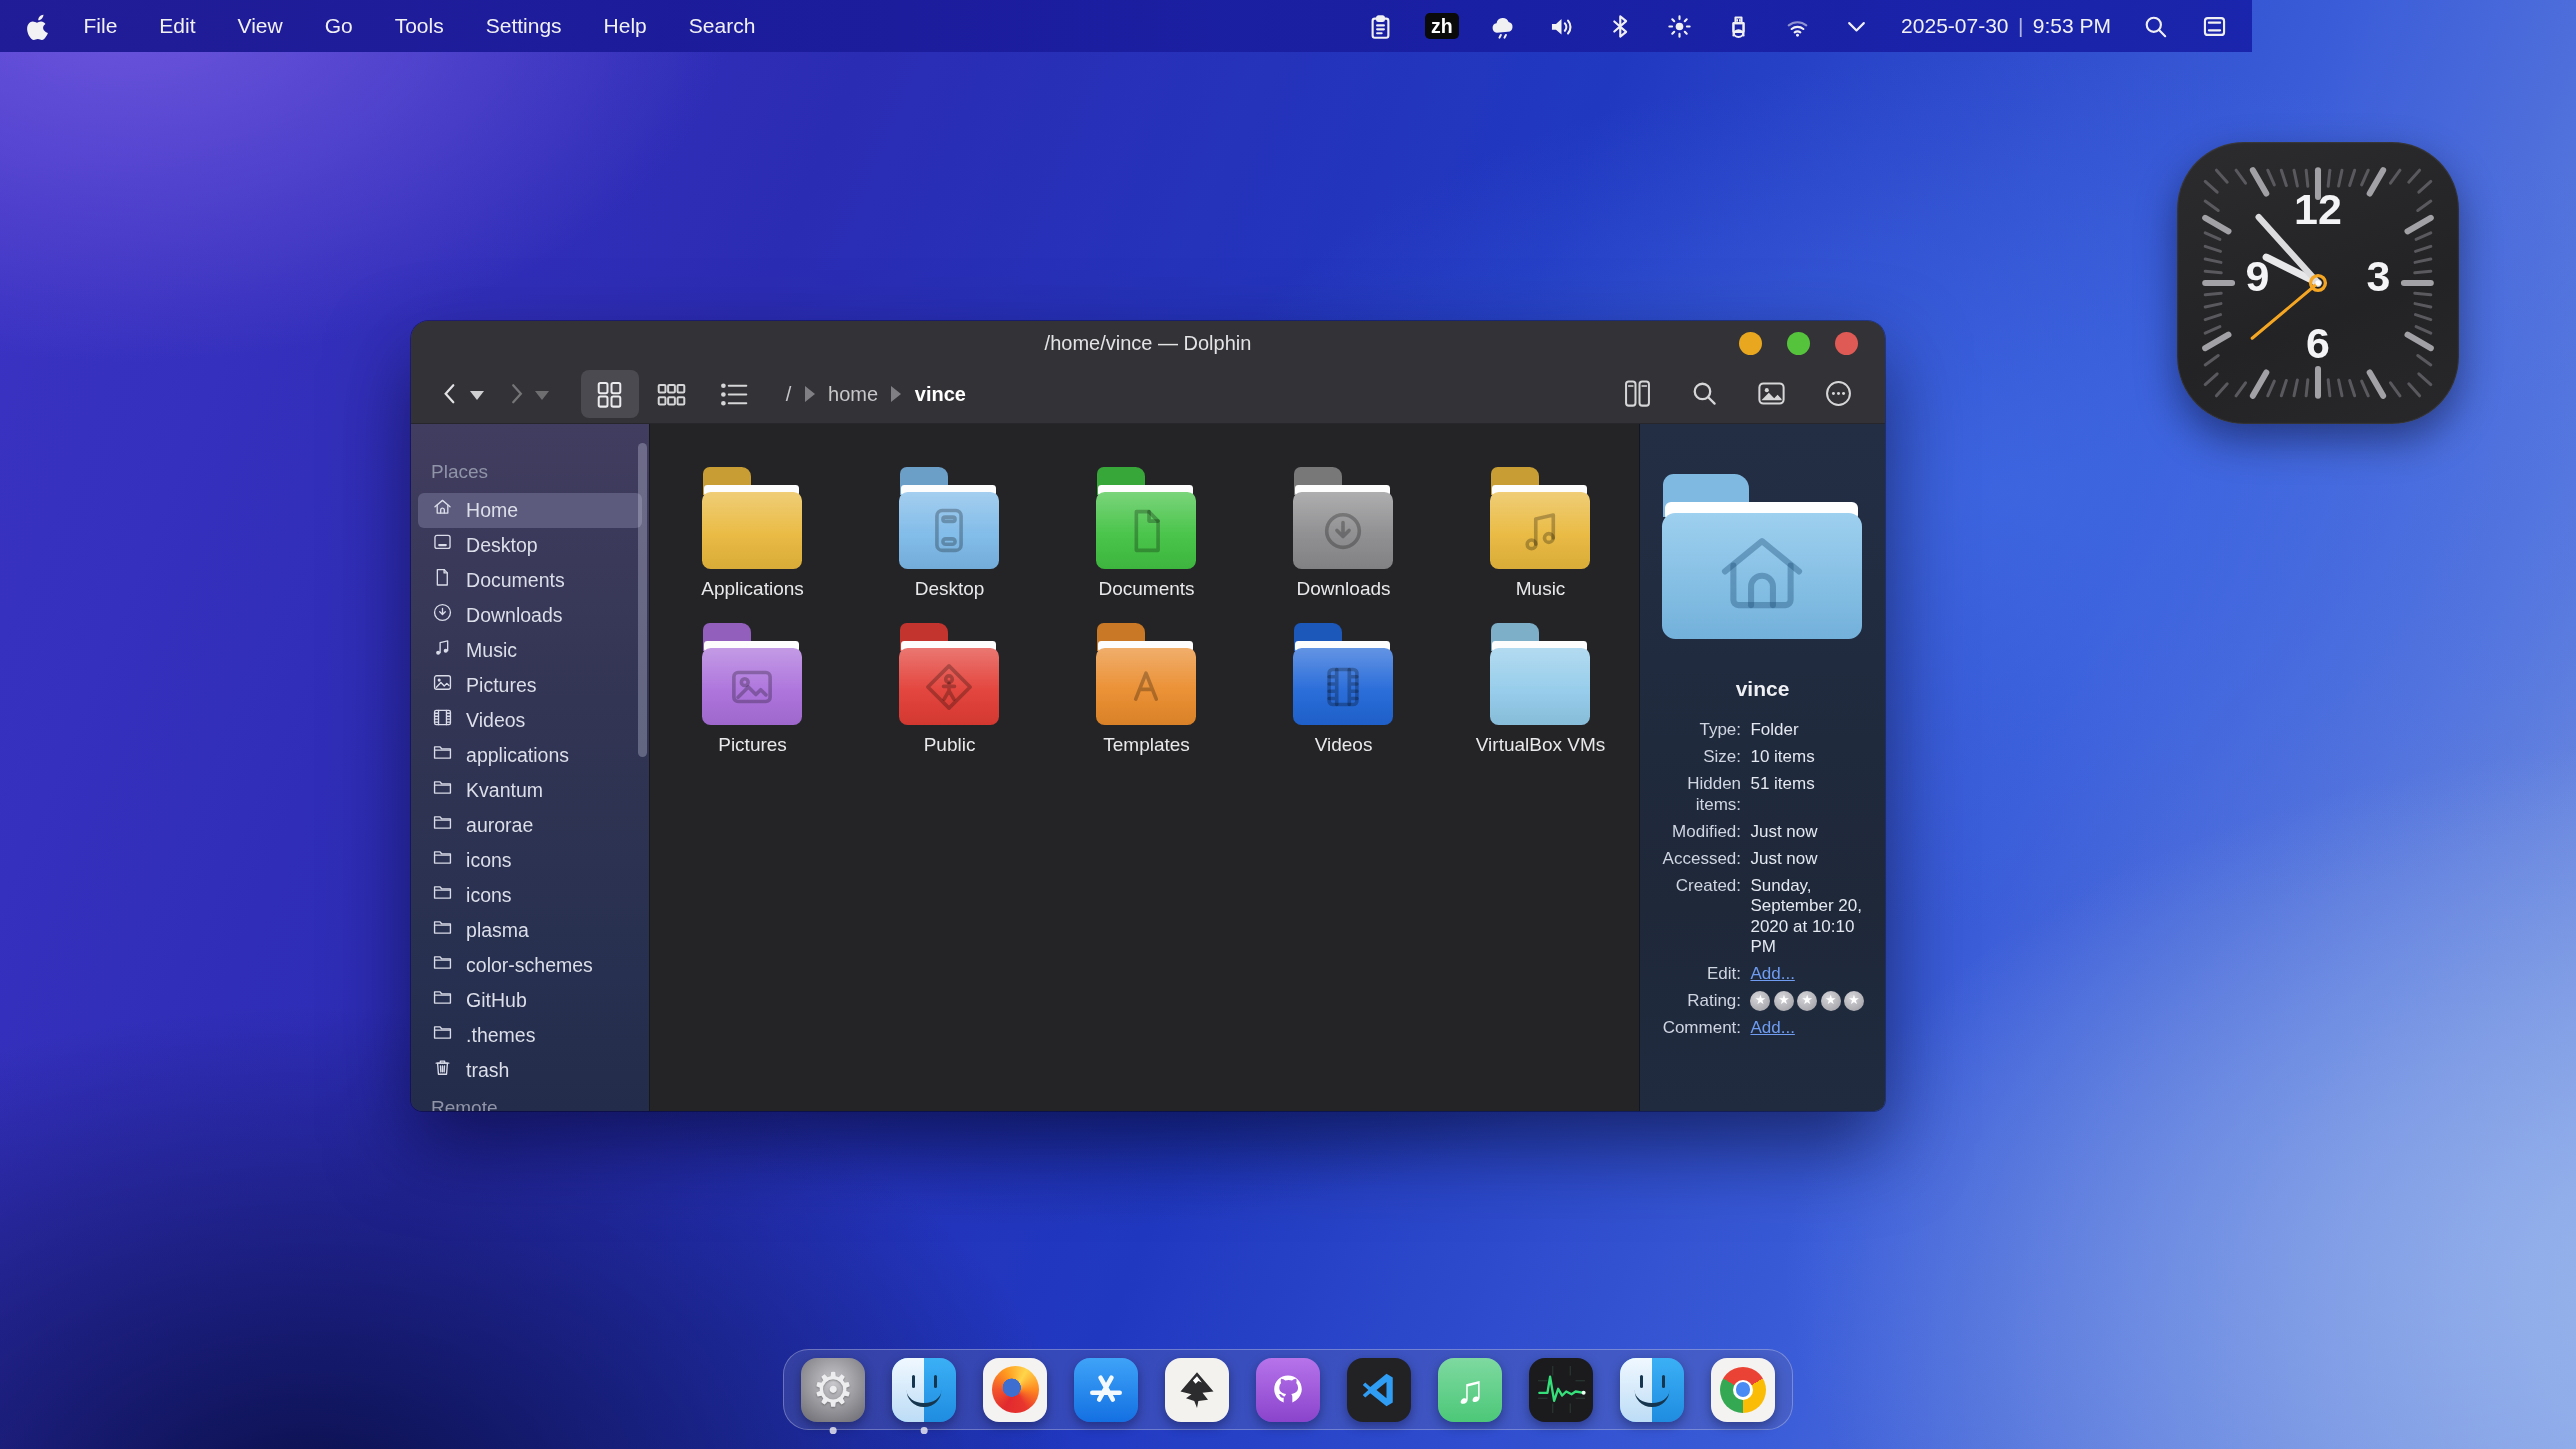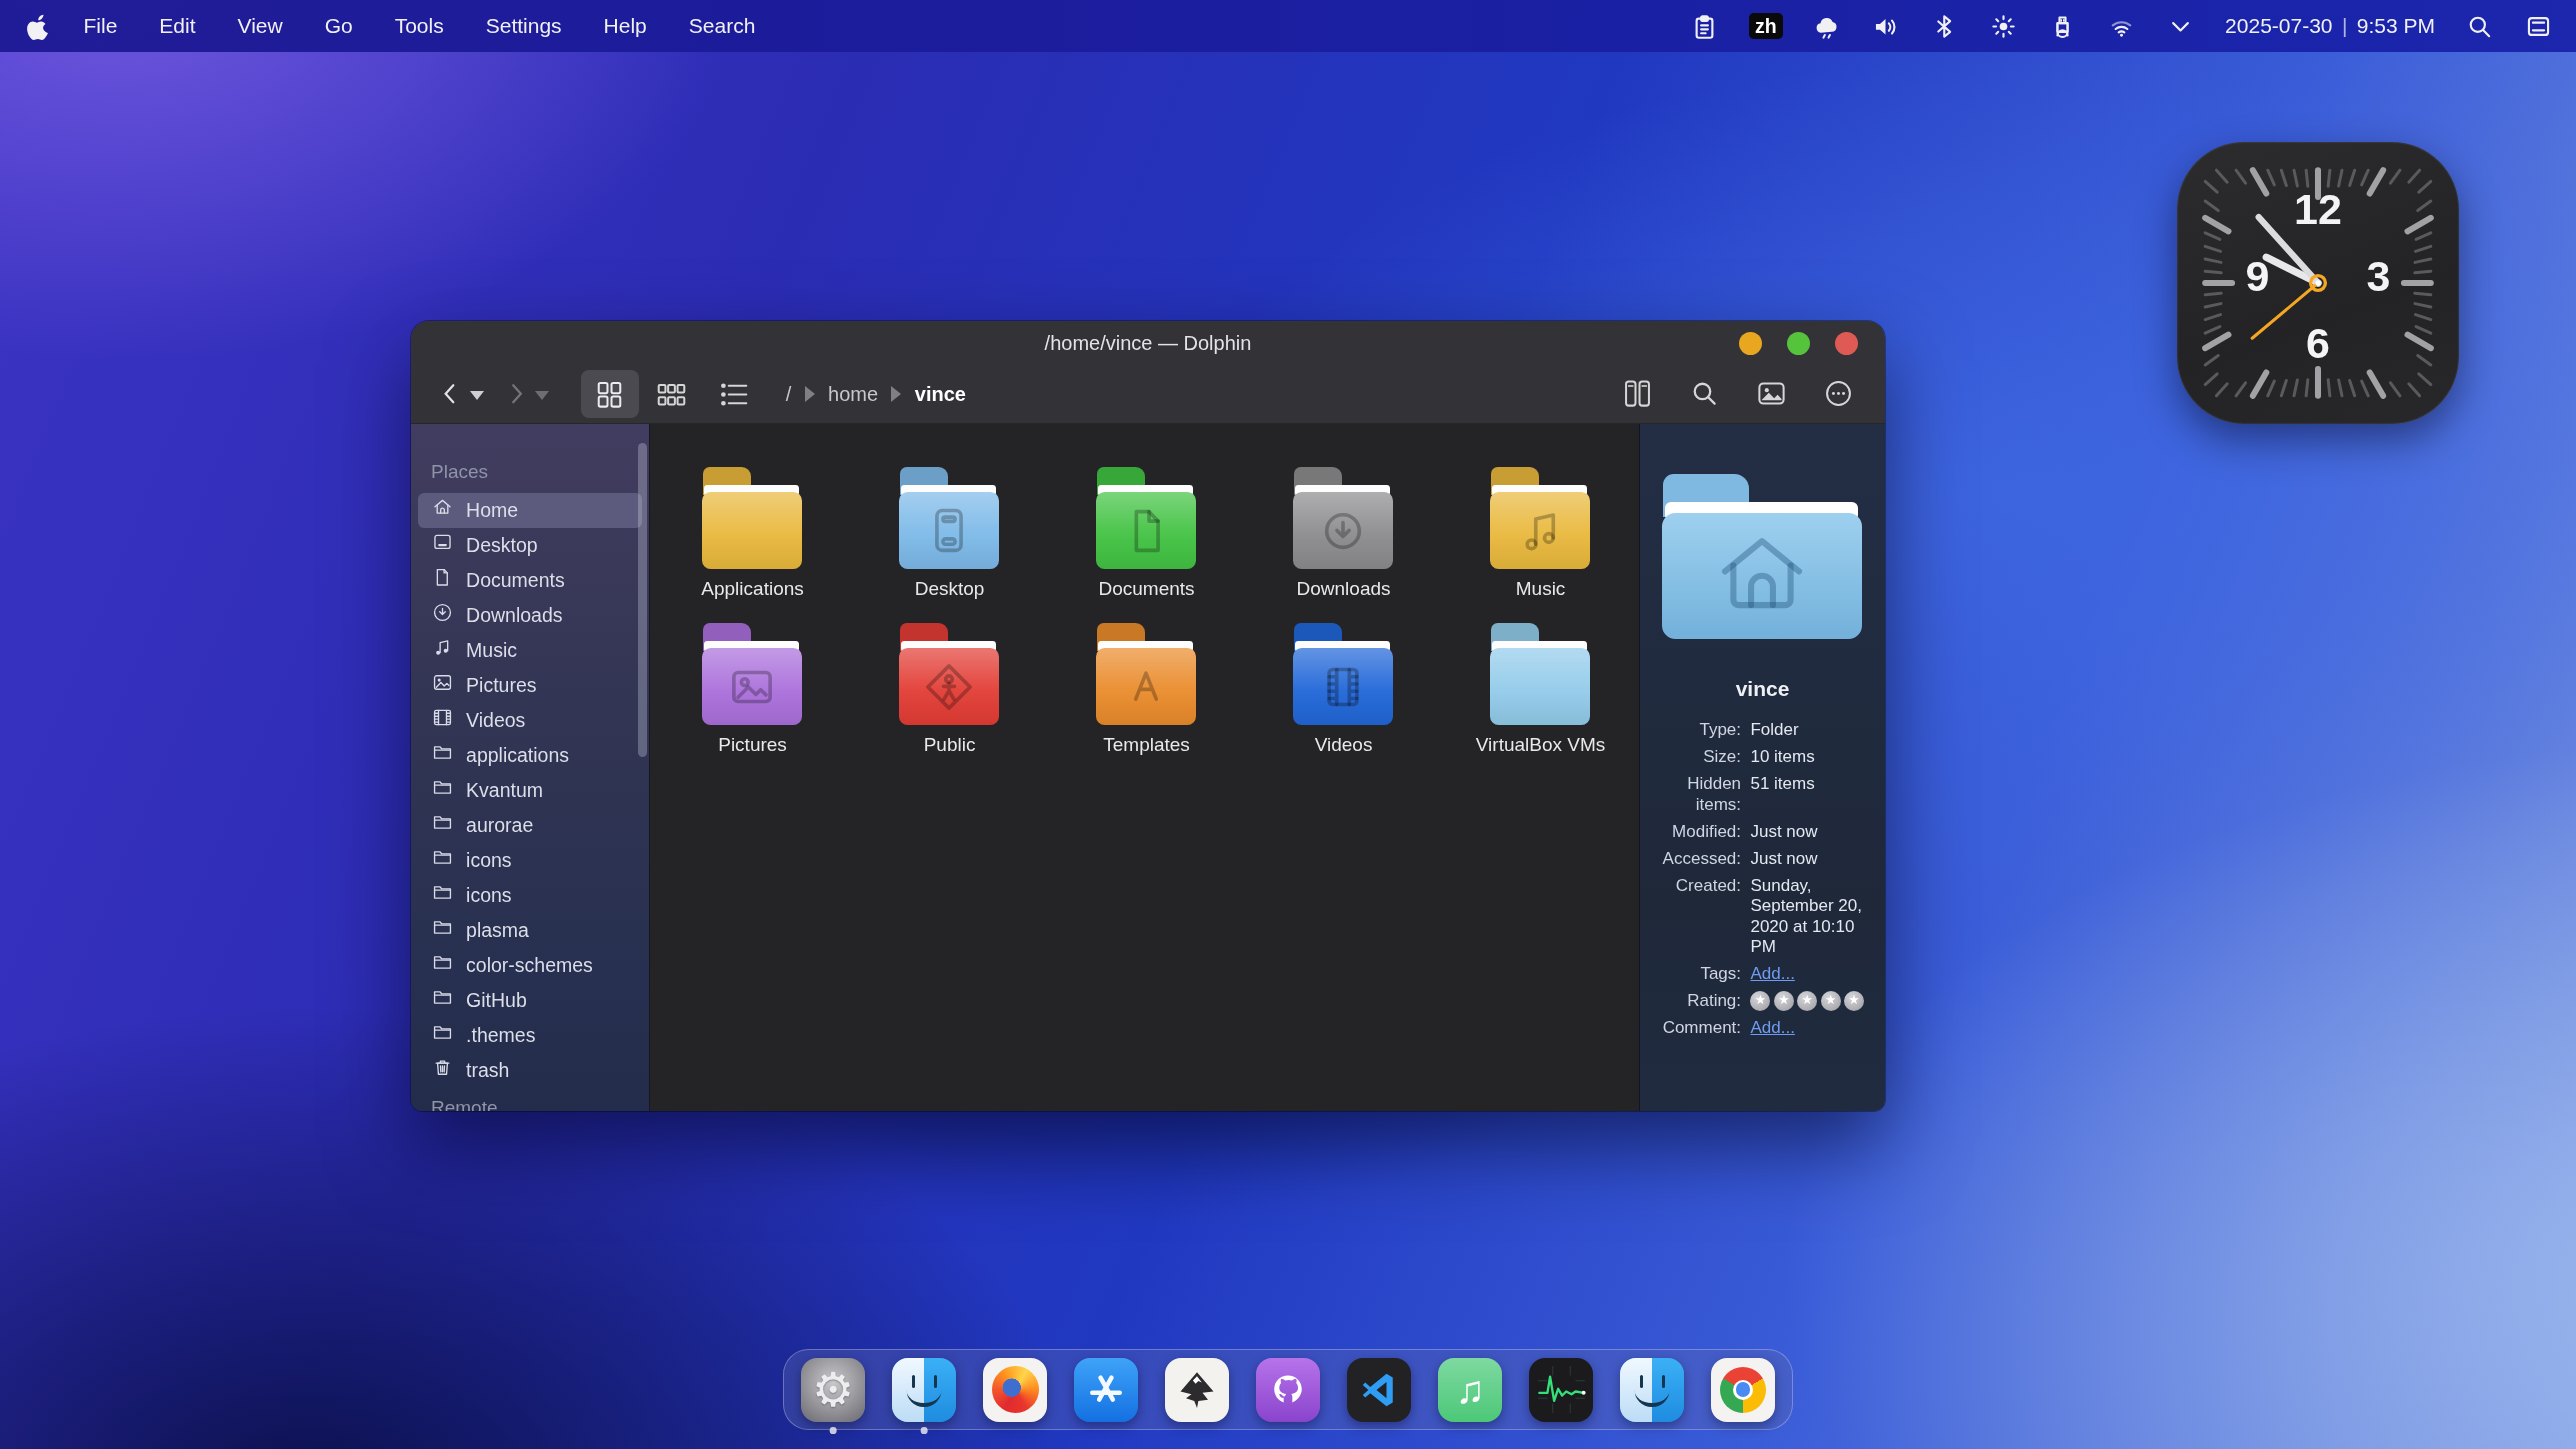--- a/index.html
+++ b/index.html
@@ -11,21 +11,21 @@
     background:
       radial-gradient(1006px 604px at 5% 0%, rgba(118,92,226,.85), rgba(118,92,226,0) 60%),
       radial-gradient(1610px 872px at 108% 88%, rgba(158,186,238,.95), rgba(158,186,238,0) 62%),
       radial-gradient(1275px 671px at 78% 34%, rgba(64,106,228,.75), rgba(64,106,228,0) 65%),
       radial-gradient(1140px 738px at 12% 104%, rgba(8,14,66,.92), rgba(8,14,66,0) 68%),
       radial-gradient(872px 470px at 42% 62%, rgba(20,28,110,.55), rgba(20,28,110,0) 70%),
       linear-gradient(112deg, #3c33c4 0%, #2b2cb4 28%, #2038c0 52%, #3a5cd8 74%, #7b97e2 100%);
   }
 
   
-  .menubar { position:absolute; top:0; left:0; width:2576px; height:52px;
+  .menubar { position:absolute; top:0; left:0; width:2252px; height:52px;
     background:linear-gradient(90deg, rgba(28,24,146,.94), rgba(24,34,170,.94));
     display:flex; align-items:center; color:#f1f1f4; font-size:21px; z-index:50; }
   .menubar .apple { width:31px; height:31px; margin:0 29.5px 0 23px; display:flex; align-items:center; justify-content:center; }
   .menu-items { display:flex; gap:42px; }
   .menu-item { cursor:default; }
   .mb-right { margin-left:auto; display:flex; align-items:center; gap:29.5px; padding-right:23px; }
   .mb-icon { width:29.5px; height:29.5px; display:flex; align-items:center; justify-content:center; }
   .mb-icon svg { width:27px; height:27px; }
   .zh-badge { background:#0a0a0a; color:#fff; font-weight:bold; font-size:19.5px;
     padding:1.3px 6px; border-radius:4.7px; line-height:1.15; }
@@ -700,21 +700,21 @@
           </div>
           <div class="info-row">
             <span class="info-label">Accessed:</span>
             <span class="info-value">Just now</span>
           </div>
           <div class="info-row">
             <span class="info-label">Created:</span>
             <span class="info-value">Sunday, September 20, 2020 at 10:10 PM</span>
           </div>
           <div class="info-row">
-            <span class="info-label">Tags:</span>
+            <span class="info-label">Edit:</span>
             <span class="info-value link">Add...</span>
           </div>
           <div class="info-row">
             <span class="info-label">Rating:</span>
             <span class="stars">
               <span class="star">★</span>
               <span class="star">★</span>
               <span class="star">★</span>
               <span class="star">★</span>
               <span class="star">★</span>

